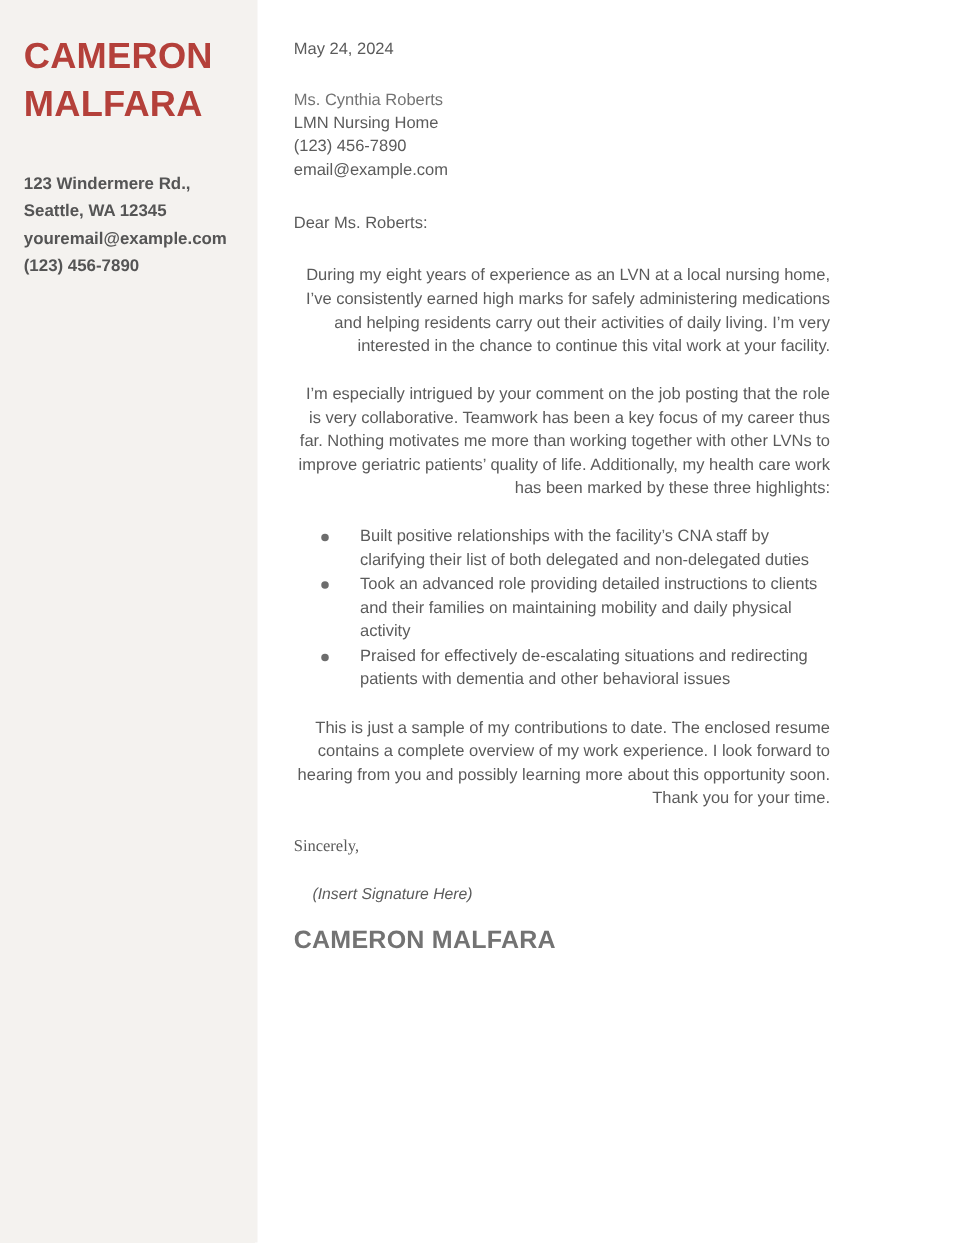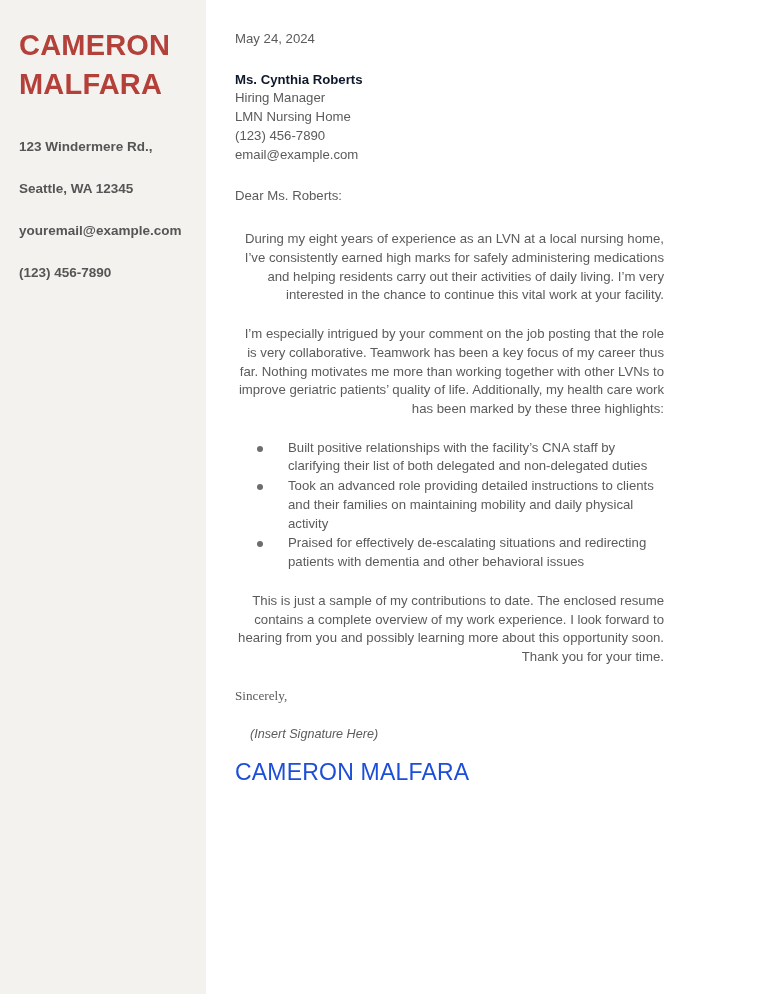--- a/index.html
+++ b/index.html
@@ -45,21 +45,20 @@
   .contact-block {
     margin-top: 33px;
     color: #555555;
     font-size: 13.5px;
     font-weight: bold;
     line-height: 1.62;
   }
   .contact-block .c-line {
     display: block;
     white-space: nowrap;
-    margin-top: 20px;
   }
 
   
   .letter {
     flex: 1;
     box-sizing: border-box;
     padding: 30px 36px 0 29px;
     color: #5b5b5b;
     font-size: 13.2px;
     line-height: 1.42;
@@ -68,22 +67,22 @@
     margin: 0 0 22px 0;
     color: #5b5b5b;
   }
   .recipient {
     margin: 0 0 23px 0;
   }
   .recipient .r-line {
     display: block;
   }
   .recipient .r-name {
-    font-weight: bold;
-    color: #0f172a;
+    font-weight: normal;
+    color: #737373;
   }
   .salutation {
     margin: 0 0 24px 0;
   }
   .body-para {
     margin: 0 0 20px 0;
     text-align: right;
   }
   .highlights {
     list-style: none;
@@ -111,23 +110,23 @@
     font-family: Liberation Serif, serif;
   }
   .signature-placeholder {
     margin: 0 0 13px 15px;
     font-style: italic;
     color: #5b5b5b;
     font-size: 12.6px;
   }
   .signature-name {
     margin: 0;
-    color: #1d4ed8;
-    font-size: 23px;
-    font-weight: normal;
+    color: #737373;
+    font-size: 20px;
+    font-weight: bold;
     letter-spacing: 0.2px;
   }
 </style>
 </head>
 <body>
 
 <div class="page">
 
   <aside class="sidebar">
     <h1 class="name-heading">
@@ -141,21 +140,20 @@
       <span class="c-line">(123) 456-7890</span>
     </div>
   </aside>
 
   <main class="letter">
 
     <p class="letter-date">May 24, 2024</p>
 
     <div class="recipient">
       <span class="r-line r-name">Ms. Cynthia Roberts</span>
-      <span class="r-line">Hiring Manager</span>
       <span class="r-line">LMN Nursing Home</span>
       <span class="r-line">(123) 456-7890</span>
       <span class="r-line">email@example.com</span>
     </div>
 
     <p class="salutation">Dear Ms. Roberts:</p>
 
     <p class="body-para">During my eight years of experience as an LVN at a local nursing home, I’ve consistently earned high marks for safely administering medications and helping residents carry out their activities of daily living. I’m very interested in the chance to continue this vital work at your facility.</p>
 
     <p class="body-para">I’m especially intrigued by your comment on the job posting that the role is very collaborative. Teamwork has been a key focus of my career thus far. Nothing motivates me more than working together with other LVNs to improve geriatric patients’ quality of life. Additionally, my health care work has been marked by these three highlights:</p>

